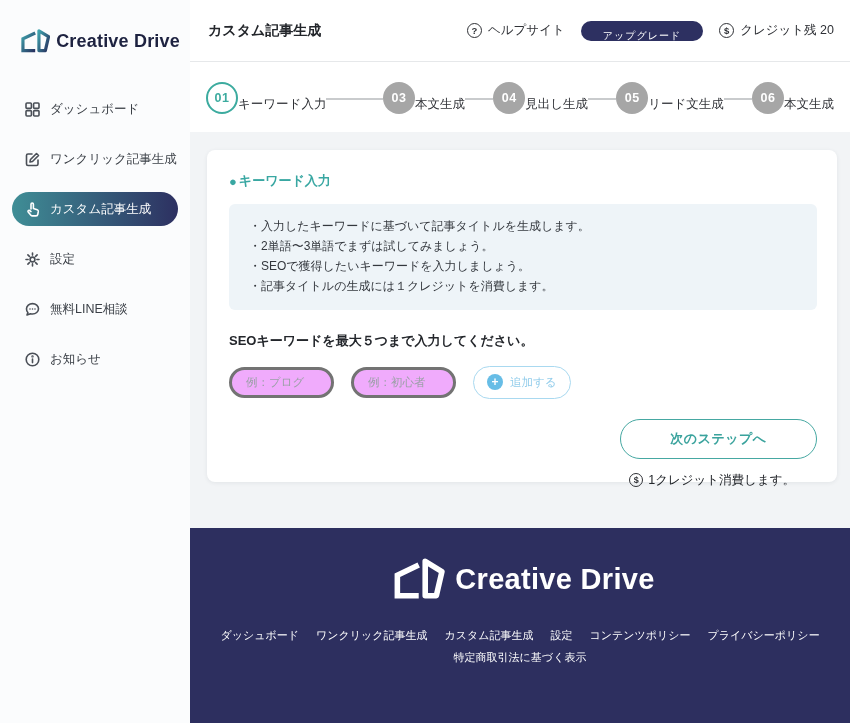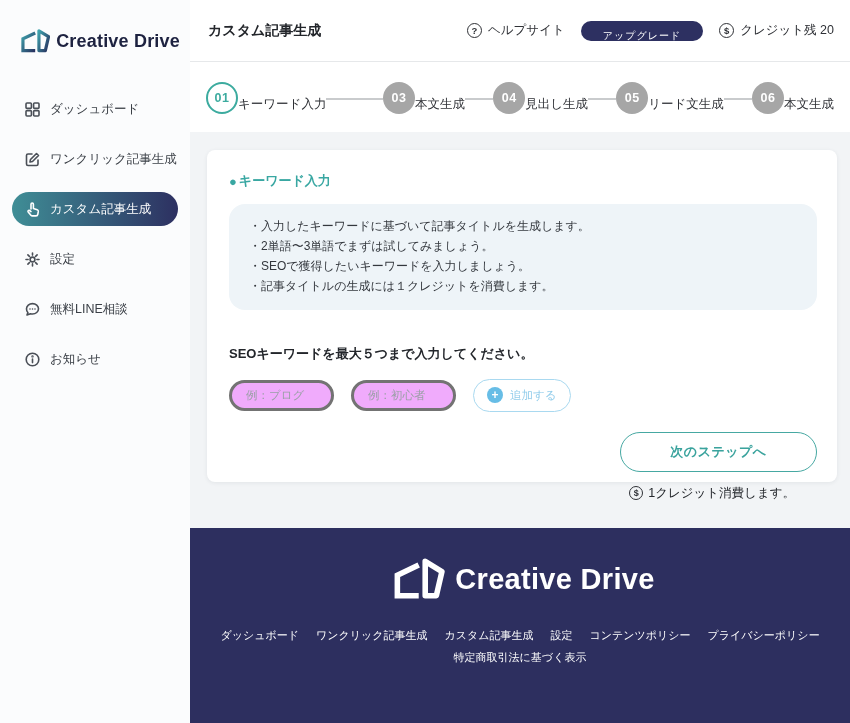--- a/index.html
+++ b/index.html
@@ -95,25 +95,25 @@
   .card {
     background:#ffffff; border-radius:8px;
     box-shadow:0 1px 4px rgba(40,50,70,0.08);
     padding:22px 20px 22px 22px;
     height:332px;
   }
   .section-title { display:flex; align-items:center; gap:2px; color:#39a7a2; font-size:13px; font-weight:bold; }
   .section-bullet { font-size:13px; color:#39a7a2; }
   .tips-box {
     margin-top:14px;
-    background:#eef4f8; border-radius:16px;
+    background:#eef4f8; border-radius:6px;
     padding:13px 20px;
     font-size:12px; color:#33373d; line-height:1.66;
   }
-  .keyword-prompt { margin-top:35px; font-size:13px; font-weight:bold; color:#23262b; }
+  .keyword-prompt { margin-top:22px; font-size:13px; font-weight:bold; color:#23262b; }
   .inputs-row { margin-top:16px; display:flex; align-items:center; gap:17px; }
   .kw-input {
     width:105px; height:31px;
     border:3px solid #737373; border-radius:16px;
     padding:0 14px; font-size:11.5px; color:#33373d;
     font-family:inherit; background:#f0abfc; outline:none;
   }
   .kw-input::placeholder { color:#9aa0a6; }
   .add-btn {
     display:flex; align-items:center; gap:7px;

